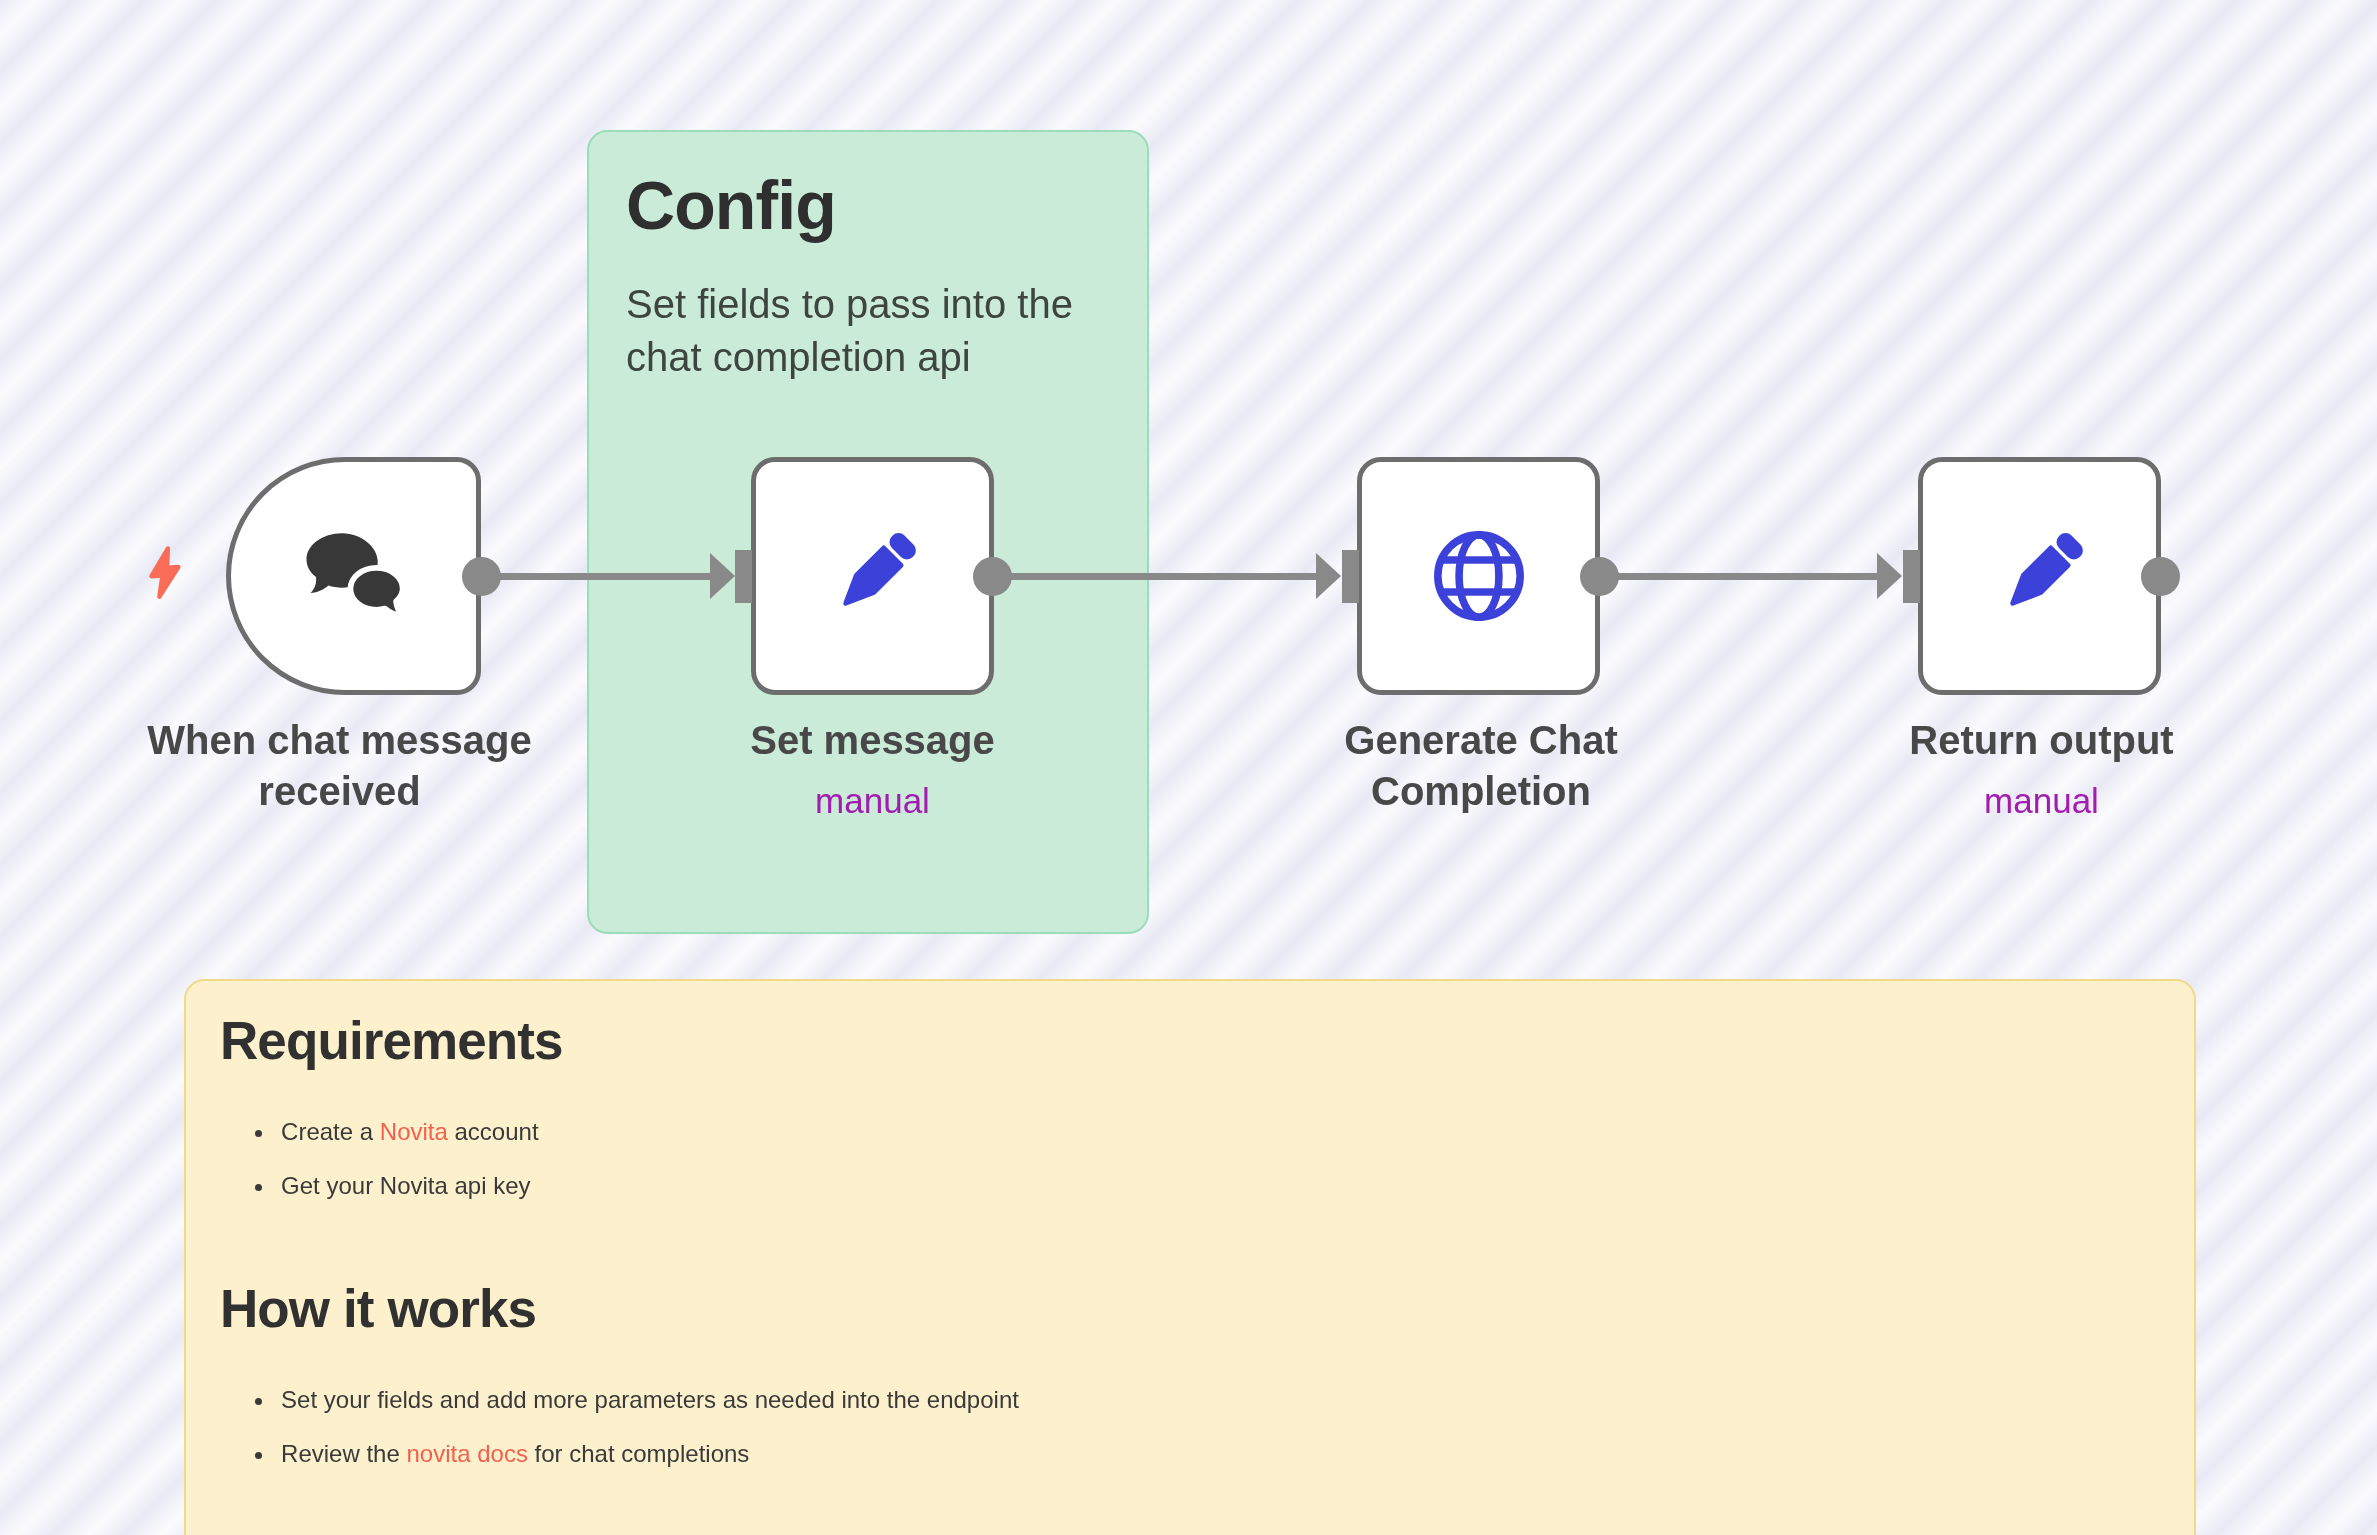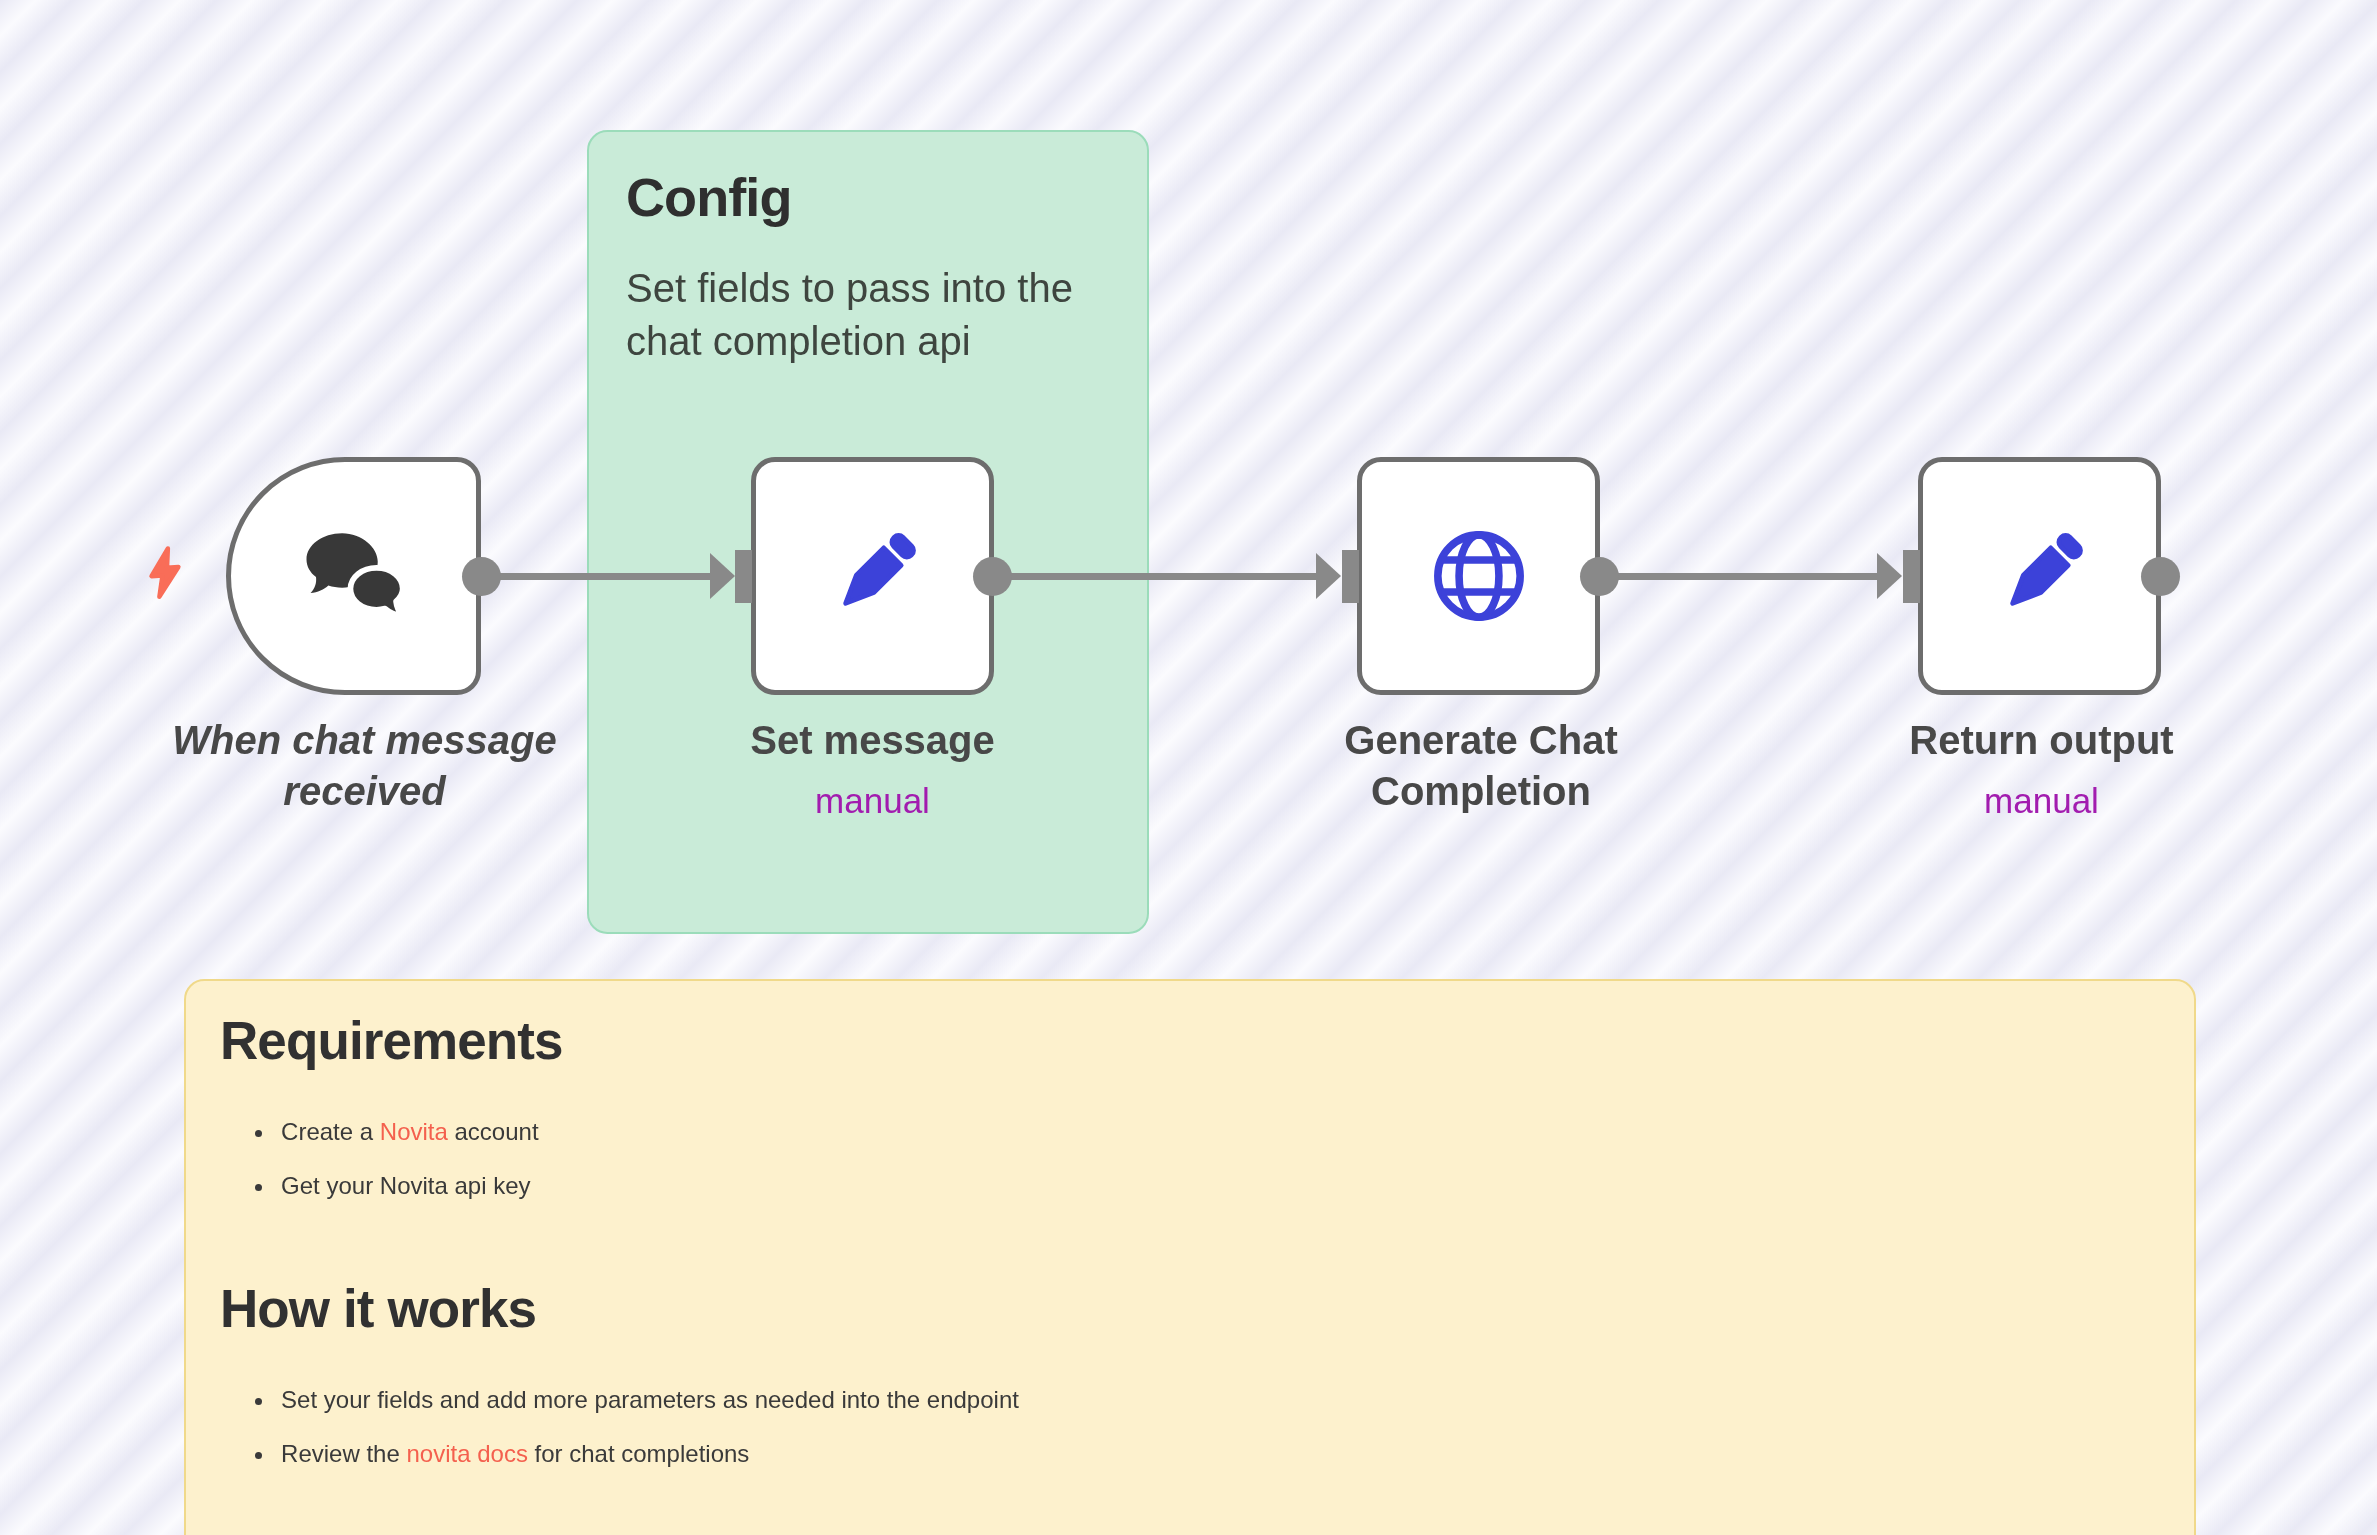--- a/index.html
+++ b/index.html
@@ -13,21 +13,21 @@
   }
 
   
   .note { position: absolute; border-radius: 20.4px; z-index: 1; }
   .note-config {
     left: 587px; top: 130px; width: 562px; height: 804px;
     background: #c9ebd8; border: 2.6px solid #9bdcba;
     padding: 34px 37px;
   }
   .note-config .note-title {
-    margin: 0; font-size: 54px; font-weight: 700; color: #2f2f2f; letter-spacing: -0.9px;
+    margin: 0; font-size: 68px; font-weight: 700; color: #2f2f2f; letter-spacing: -0.9px;
   }
   .note-config .note-body {
     margin: 34px 0 0; font-size: 40px; line-height: 53px; color: #3e453f; width: 494px;
   }
   .note-info {
     left: 184px; top: 979px; width: 2012px; height: 596px;
     background: #fdf1cd; border: 2.6px solid #f0d globalization98a;
     border: 2.6px solid #f0d98a;
     padding: 29px 51px 0 34px;
   }
@@ -108,21 +108,21 @@
 
 <div class="node node-trigger" style="left:226px; width:255px;">
   <span>
     <svg width="114" height="114" viewBox="0 0 48 48">
       <path fill="#383838" d="M19 6C10.7 6 4 10.9 4 17c0 2.9 1.5 5.5 4 7.4.3 2.3-.3 4.7-2.3 6.8 3-.2 5.7-1.6 7.5-3.2 1.8.6 3.7.9 5.8.9 8.3 0 15-4.9 15-10.9S27.3 6 19 6z"></path>
       <path fill="#383838" stroke="#ffffff" stroke-width="2.4" stroke-linejoin="round" d="M33.5 20.6c-6.1 0-11 3.9-11 8.8s4.9 8.8 11 8.8c1.3 0 2.5-.2 3.6-.5 1.7 1.5 4.3 2.8 7.3 3-1.8-1.9-2.5-4.1-2.7-6 1.7-1.5 2.8-3.3 2.8-5.3 0-4.9-4.9-8.8-11-8.8z"></path>
     </svg>
   </span>
 </div>
 <div class="port-out" style="left:462px;"></div>
-<div class="node-label" style="left:109px; top:715px; width:511px;font-style:italic;">
+<div class="node-label" style="left:84px; top:715px; width:511px;">
   <span class="title" style="max-width:442px;">When chat message received</span>
 </div>
 
 <div class="port-in-tri" style="left:710px;"></div>
 <div class="port-in-rect" style="left:735px;"></div>
 <div class="node" style="left:751px; width:243px;">
   <span>
     <svg width="112" height="112" viewBox="0 0 48 48">
       <g transform="rotate(45 24 24)" fill="#3c42d9" stroke="#3c42d9" stroke-width="2" stroke-linejoin="round">
         <rect x="18.7" y="3.2" width="10.6" height="5.6" rx="2.6"></rect>

